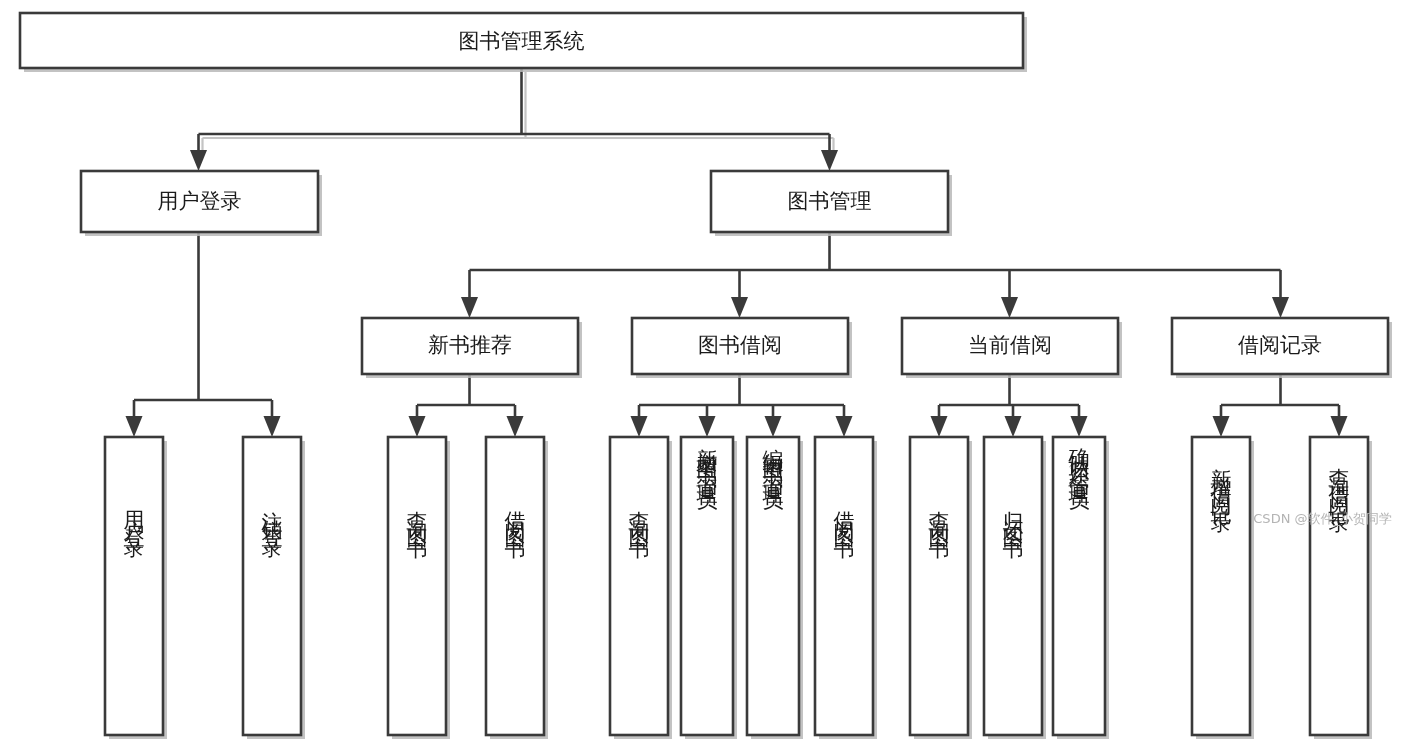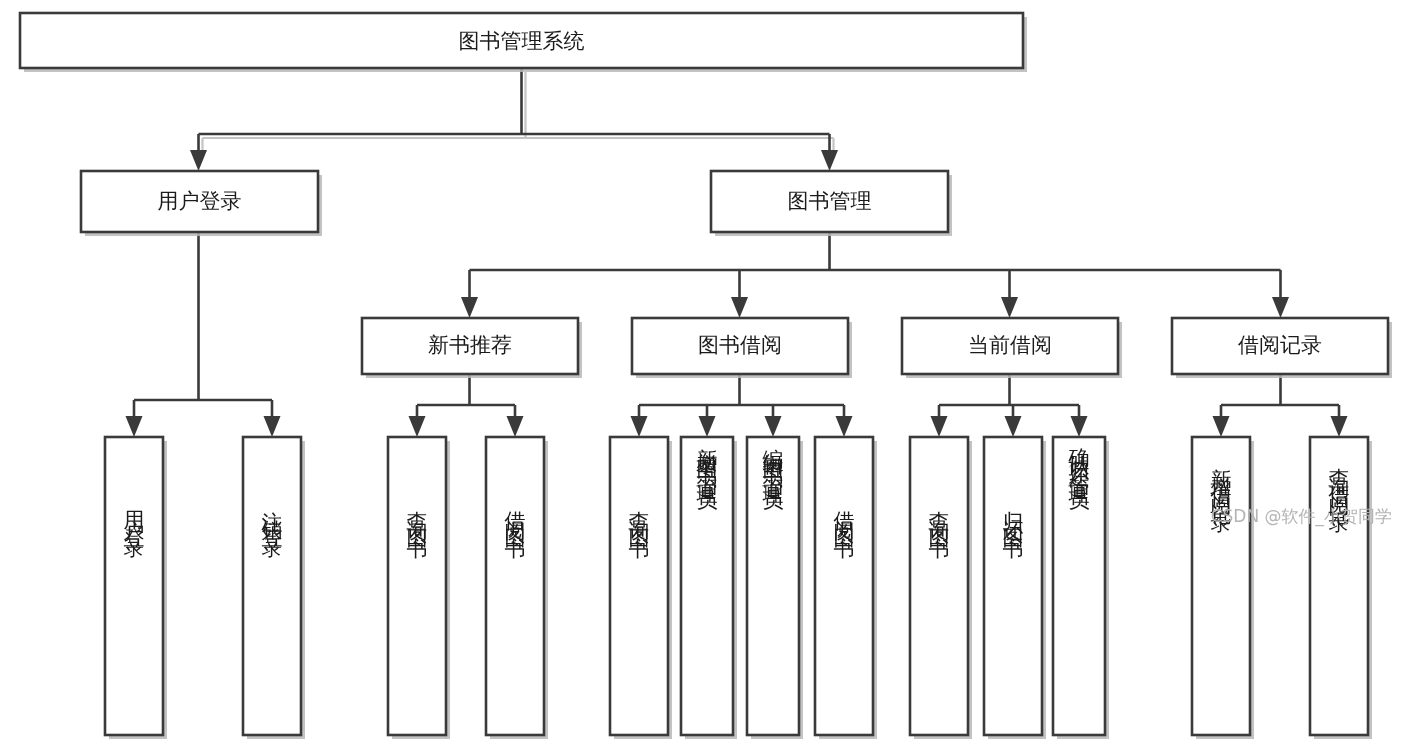--- a/index.html
+++ b/index.html
@@ -61,21 +61,21 @@
     font-family: "DejaVu Sans", "Liberation Sans", sans-serif;
     font-size: 21px;
     fill: #1b1b1b;
     text-anchor: middle;
   }
   .watermark {
     position: absolute;
     right: 13px;
     bottom: 4px;
     font-family: "DejaVu Sans", "Liberation Sans", sans-serif;
-    font-size: 17px;
+    font-size: 13px;
     color: #b4b4b4;
     white-space: nowrap;
     pointer-events: none;
   }
 </style>
 </head>
 <body>
 
 <div id="diagram-root">
 

